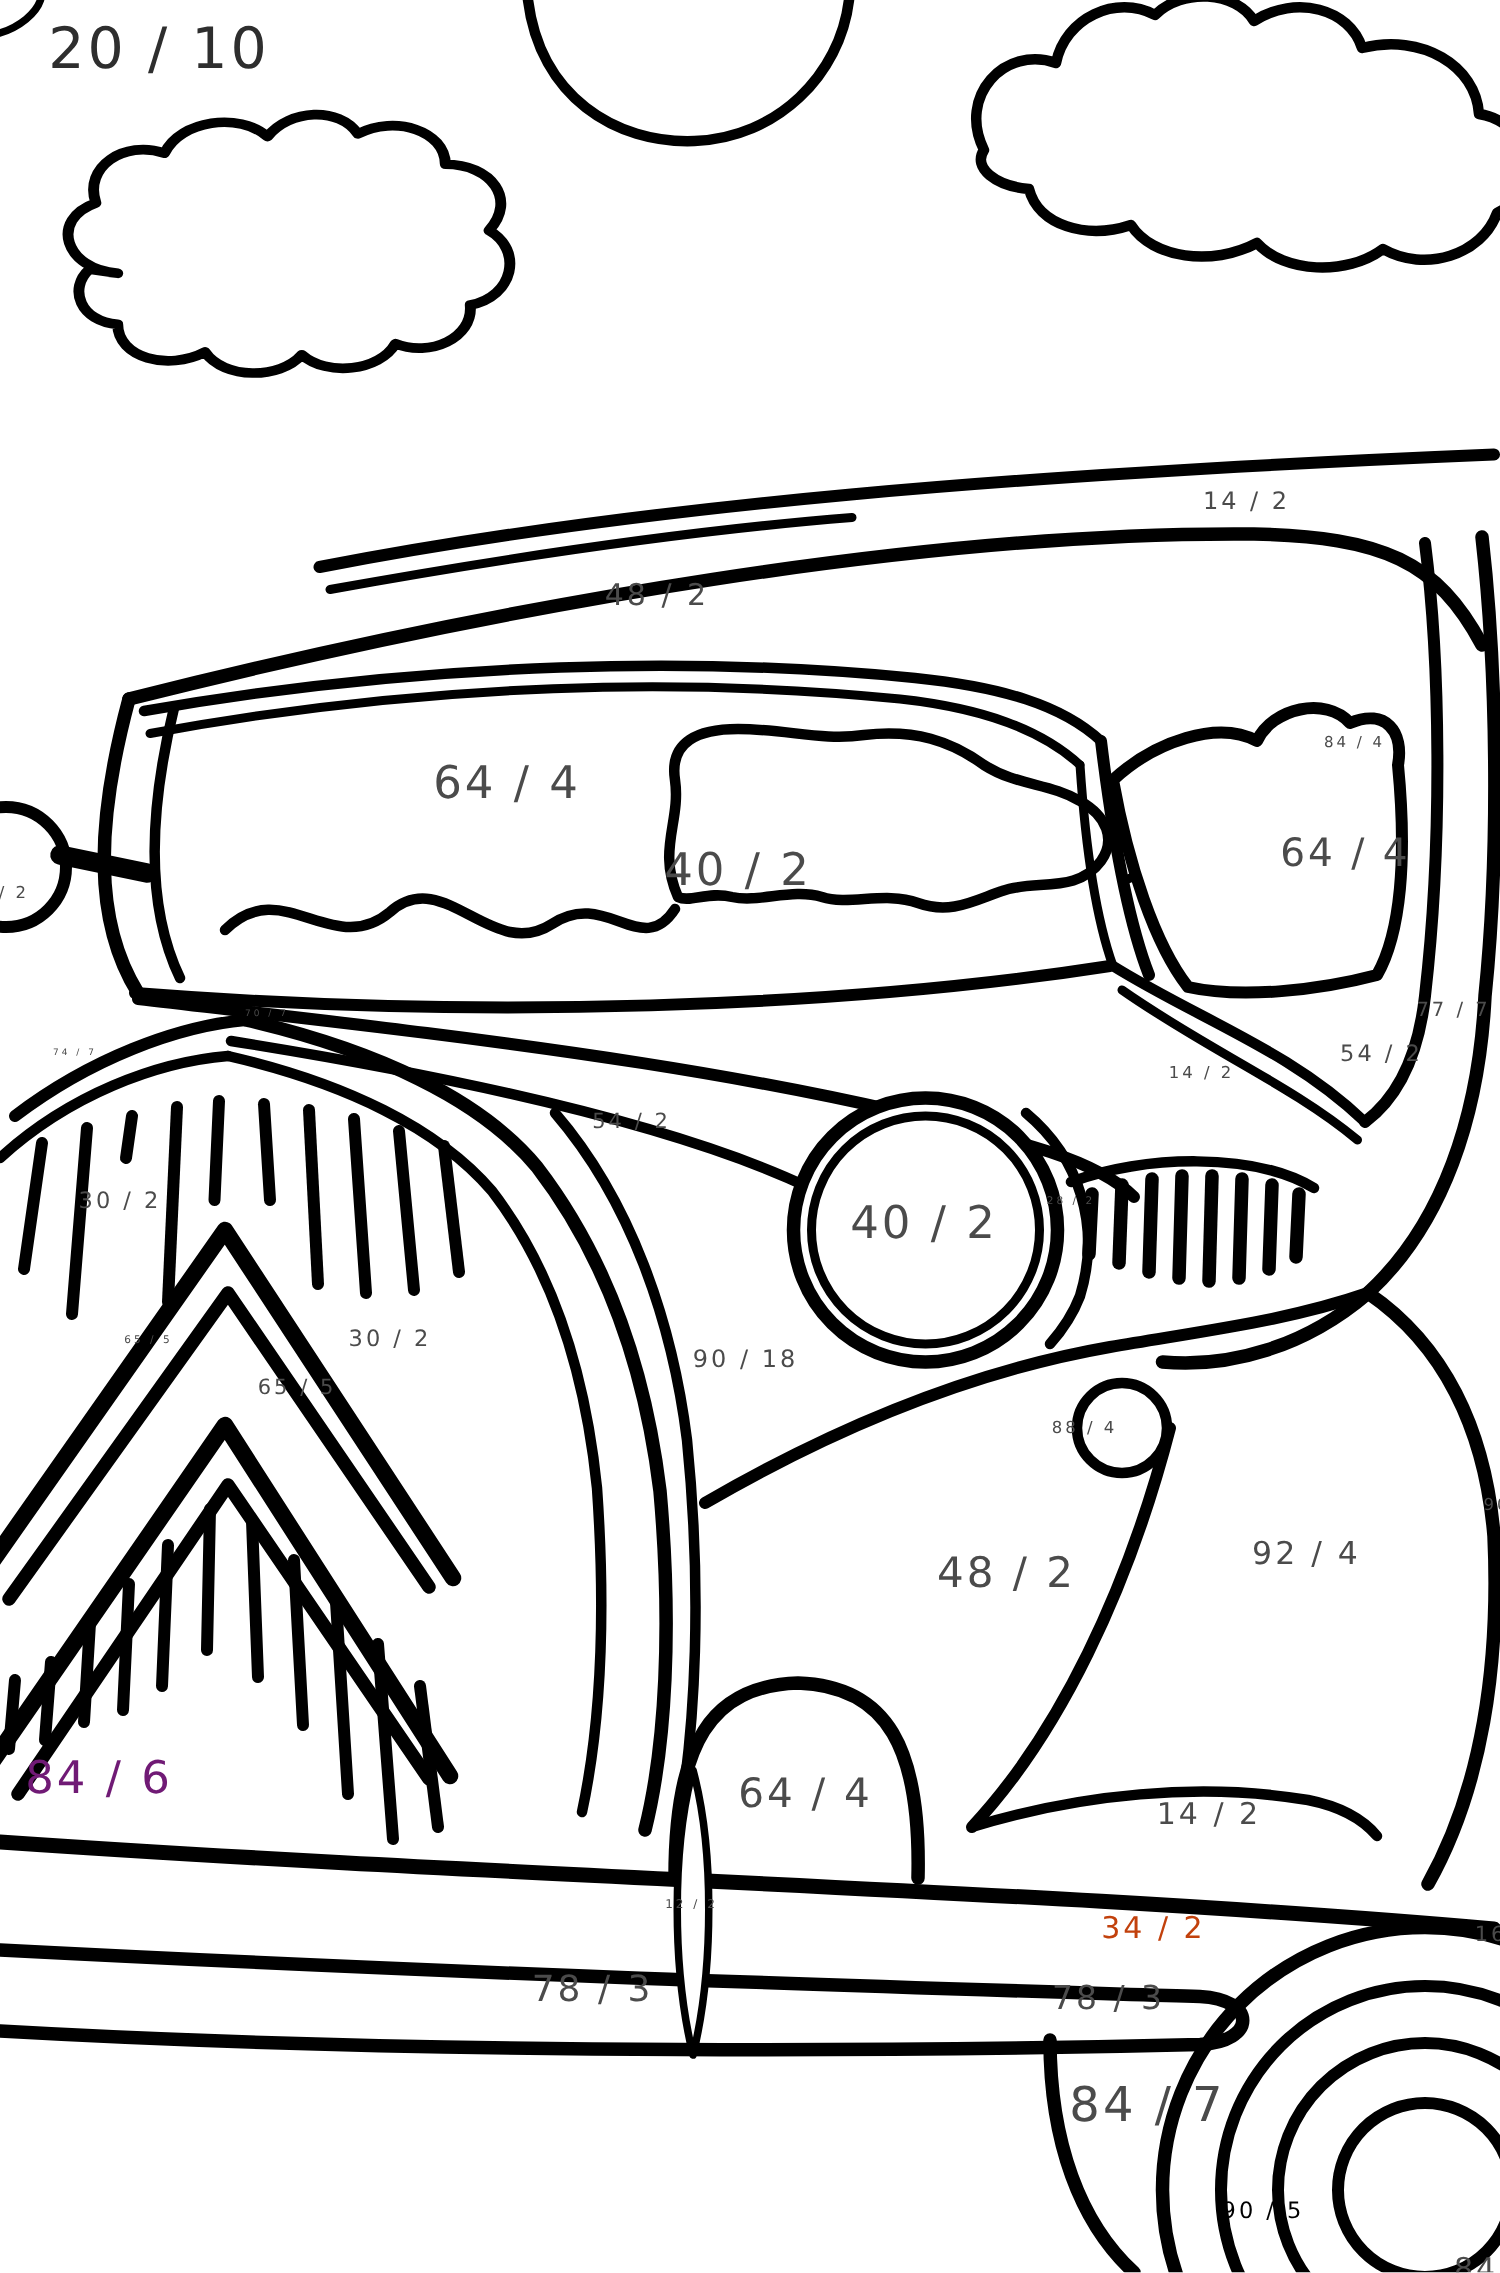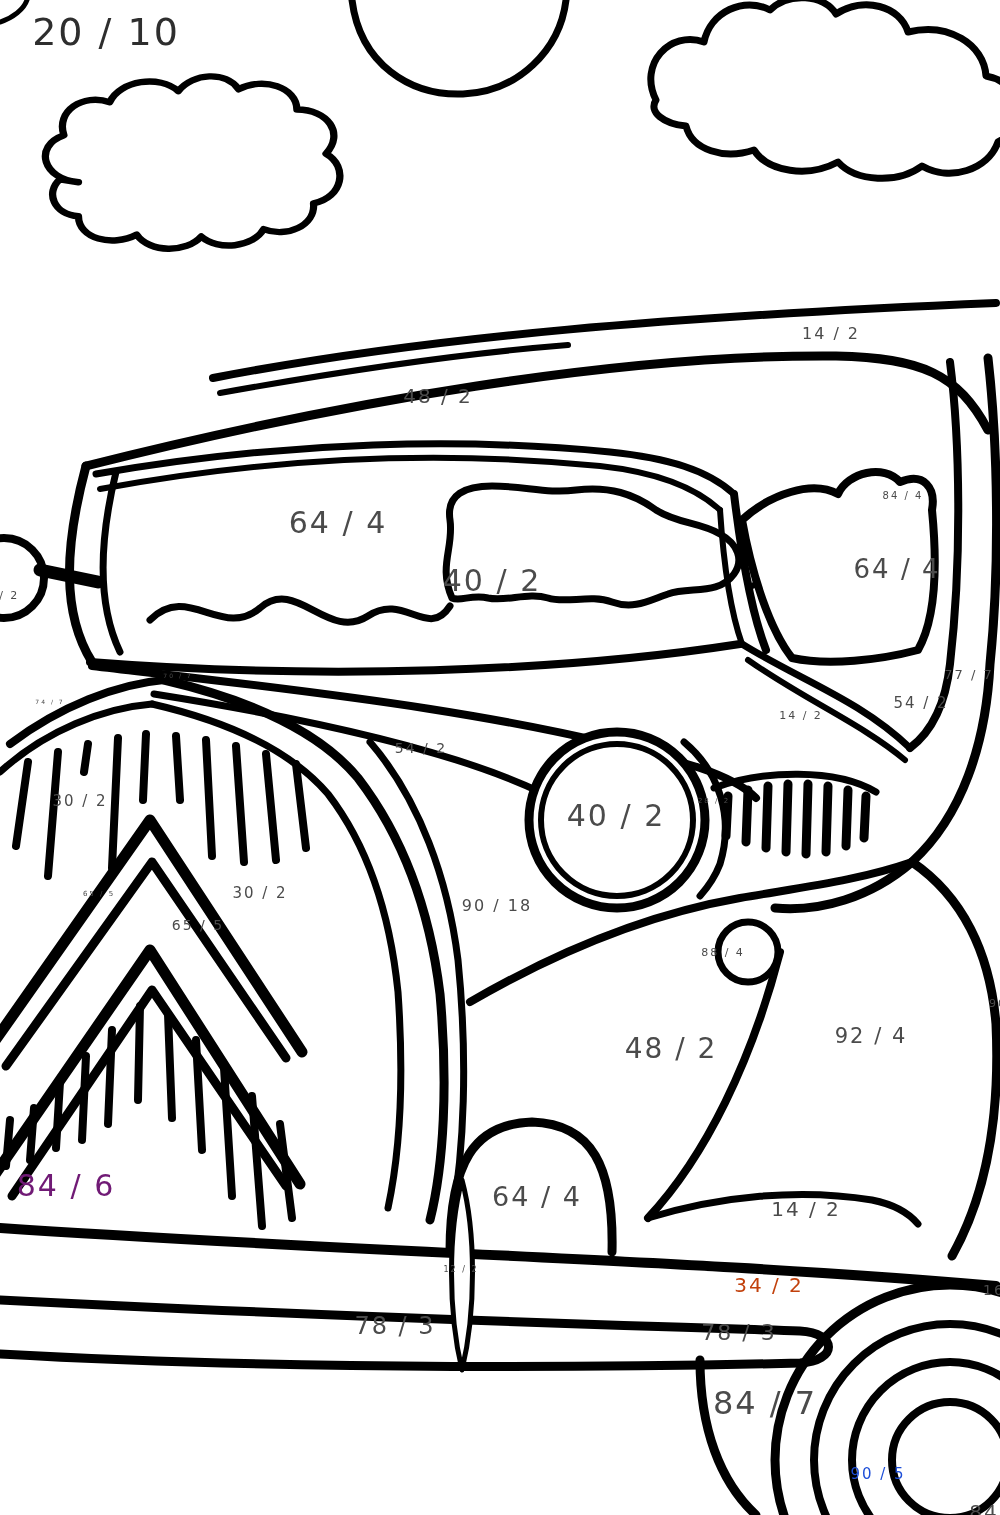--- a/index.html
+++ b/index.html
@@ -168,16 +168,16 @@
       <span class="math-label" style="left: 998px; top: 1003px; font-size: 11px; color: rgb(75, 75, 75);">90</span>
       <span class="math-label" style="left: 66px; top: 1186px; font-size: 30px; color: #701a75;">84 / 6</span>
       <span class="math-label" style="left: 537px; top: 1196px; font-size: 27px; color: rgb(75, 75, 75);">64 / 4</span>
       <span class="math-label" style="left: 806px; top: 1209px; font-size: 20px; color: rgb(75, 75, 75);">14 / 2</span>
       <span class="math-label" style="left: 769px; top: 1273px; font-size: 20px; color: #c2410c; margin-top: 12px;">34 / 2</span>
       <span class="math-label" style="left: 461px; top: 1270px; font-size: 8px; color: rgb(75, 75, 75); text-align: center;">12 / 2</span>
       <span class="math-label" style="left: 994px; top: 1290px; font-size: 14px; color: rgb(75, 75, 75);">16</span>
       <span class="math-label" style="left: 395px; top: 1326px; font-size: 24px; color: rgb(75, 75, 75);">78 / 3</span>
       <span class="math-label" style="left: 739px; top: 1333px; font-size: 22px; color: rgb(75, 75, 75);">78 / 3</span>
       <span class="math-label" style="left: 765px; top: 1403px; font-size: 32px; color: rgb(75, 75, 75);">84 / 7</span>
-      <span class="math-label" style="left: 878px; top: 1474px; font-size: 15px; color: #1d4ed8;">90 / 5</span>
+      <span class="math-label" style="left: 842px; top: 1474px; font-size: 15px; color: #000000;">90 / 5</span>
       <span class="math-label" style="left: 984px; top: 1512px; font-size: 20px; color: rgb(75, 75, 75);">84</span>
     </div>
 </div>
 
 </body></html>

